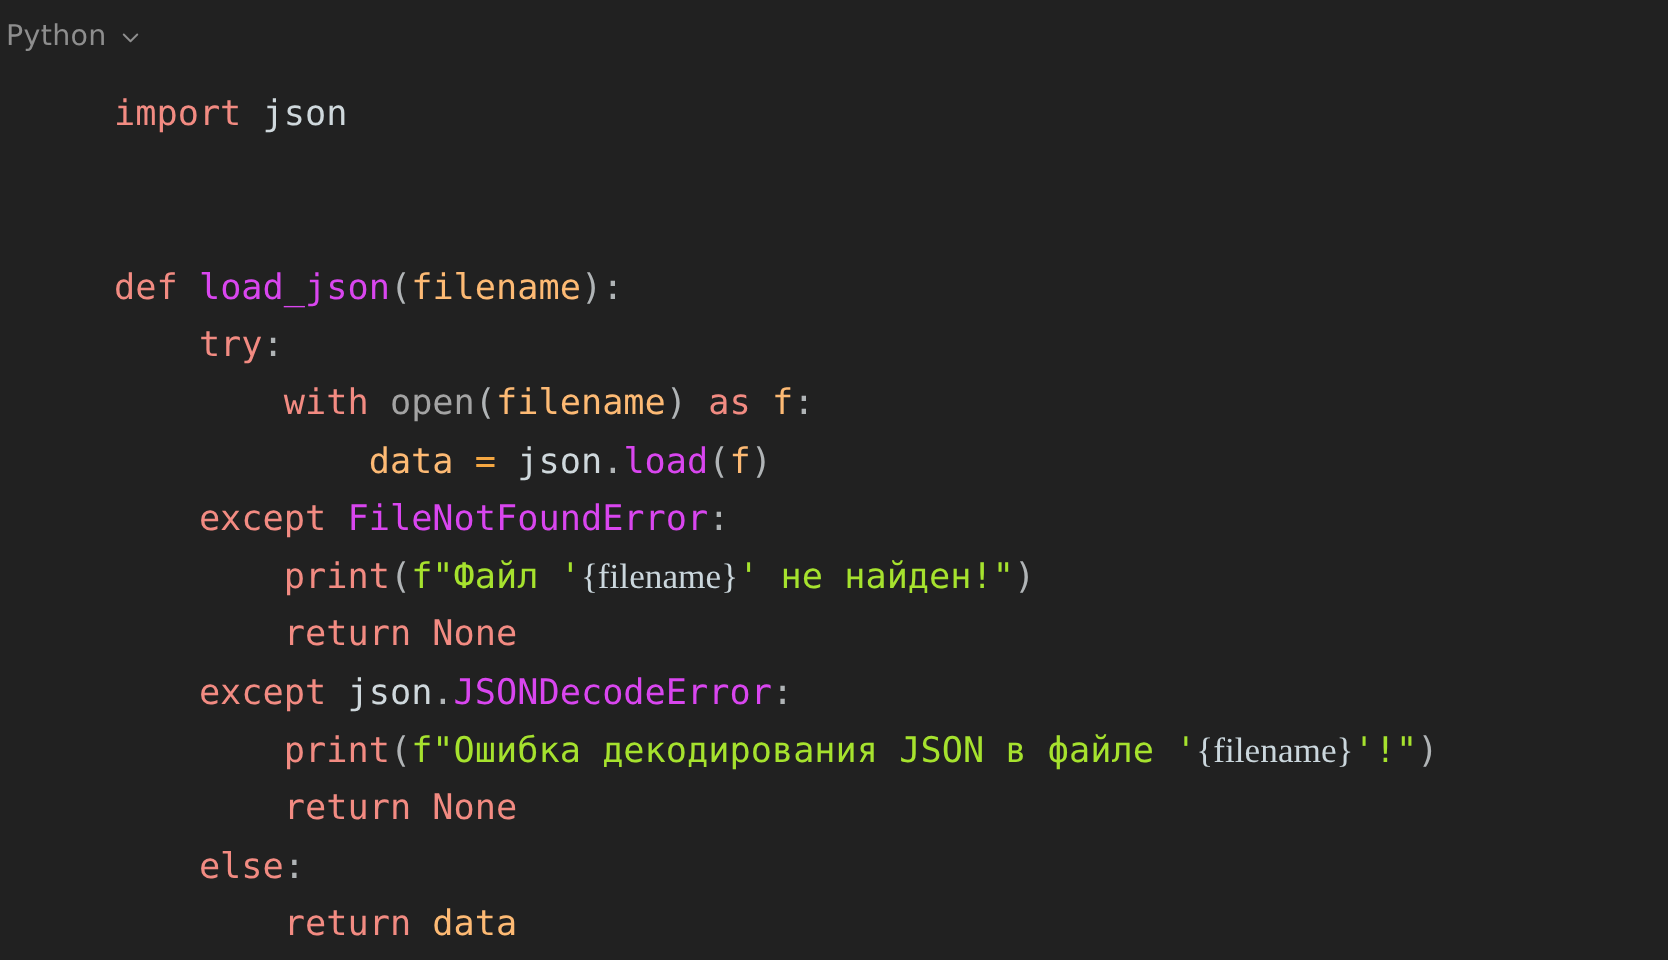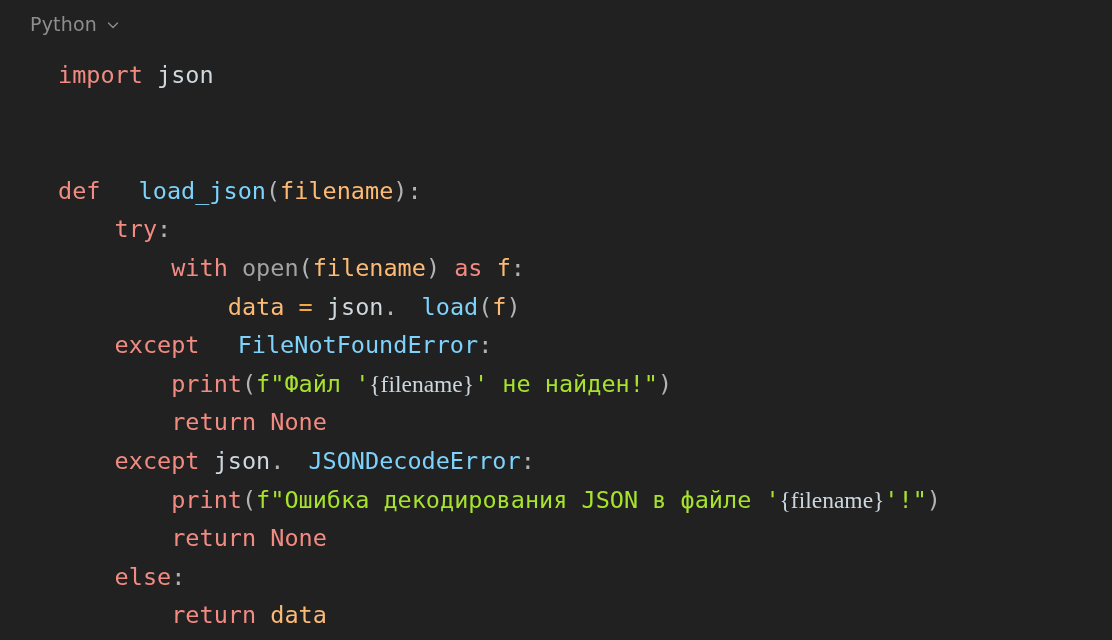--- a/index.html
+++ b/index.html
@@ -20,21 +20,21 @@
     background: #212121;
     box-sizing: border-box;
   }
   .lang-bar {
     position: absolute;
     top: 0;
     left: 0;
     height: 48px;
     display: flex;
     align-items: center;
-    padding-left: 30px;
+    padding-left: 4px;
     gap: 9px;
     user-select: none;
   }
   .lang-label {
     color: #8e8e8e;
     font-family: "DejaVu Sans", sans-serif;
     font-size: 19px;
     line-height: 1;
     letter-spacing: 0.2px;
   }
@@ -54,27 +54,27 @@
     width: 1112px;
     font-family: "DejaVu Sans Mono", monospace;
     font-size: 23.5px;
     line-height: 38.6px;
     white-space: pre;
     color: #cfd8dc;
     -webkit-font-smoothing: antialiased;
   }
   .line {
     height: 38.6px;
-    padding-left: 58px;
+    padding-left: 76px;
     white-space: pre;
   }
 
   
   .kw   { color: #f28b82; }   
-  .fn   { color: #7dd3fc; margin-left: 24px; }   
+  .fn   { color: #d946ef; }   
   .bi   { color: #a3a3a3; }   
   .var  { color: #fdba74; }   
   .pun  { color: #b0b4b6; }   
   .op   { color: #f5a742; }   
   .str  { color: #a6e22e; }   
   .interp { color: #cbd7dd; font-family: Liberation Serif, serif; } 
   .mod  { color: #cfd8dc; }   
 </style>
 </head>
 <body>

